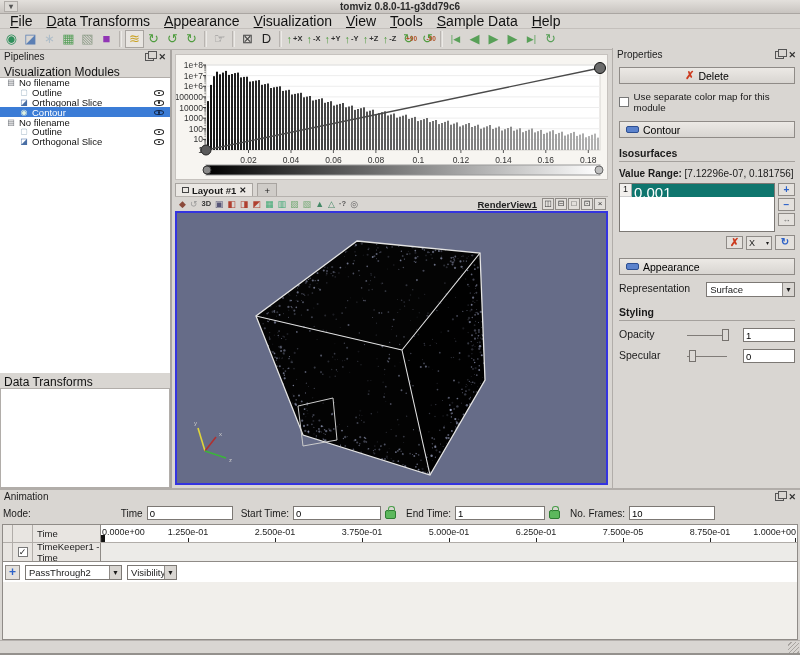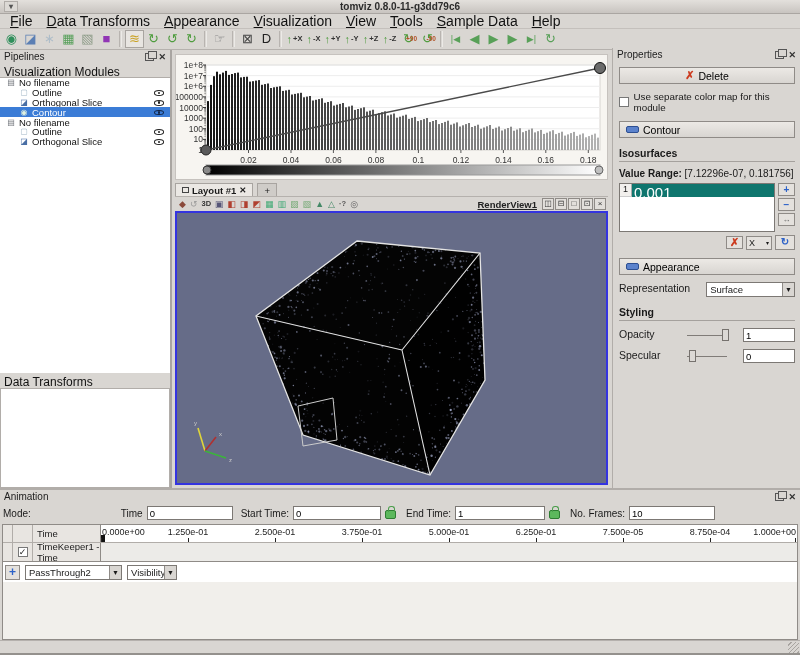--- a/index.html
+++ b/index.html
@@ -1575,21 +1575,21 @@
           <span class="tick-label" style="left: 25%;">2.500e-01</span>
           <span class="tick-mark" style="left: calc(25% + 0px);"></span>
           <span class="tick-label" style="left: 37.5%;">3.750e-01</span>
           <span class="tick-mark" style="left: calc(37.5% + 0px);"></span>
           <span class="tick-label" style="left: 50%;">5.000e-01</span>
           <span class="tick-mark" style="left: calc(50% + 0px);"></span>
           <span class="tick-label" style="left: 62.5%;">6.250e-01</span>
           <span class="tick-mark" style="left: calc(62.5% + 0px);"></span>
           <span class="tick-label" style="left: 75%;">7.500e-05</span>
           <span class="tick-mark" style="left: calc(75% + 0px);"></span>
-          <span class="tick-label" style="left: 87.5%;">8.750e-04</span>
+          <span class="tick-label" style="left: 87.5%;">8.750e-01</span>
           <span class="tick-mark" style="left: calc(87.5% + 0px);"></span>
           <span class="tick-label" style="left: auto; right: 1px; transform: none;">1.000e+00</span>
           <span class="tick-mark" style="left: calc(100% - 2px);"></span>
         </div>
     </div>
     <div class="tt-row" style="border-bottom:none;">
       <div class="tt-c1"></div>
       <div class="tt-c2">
           <span class="chkbox">✓</span>
         </div>

